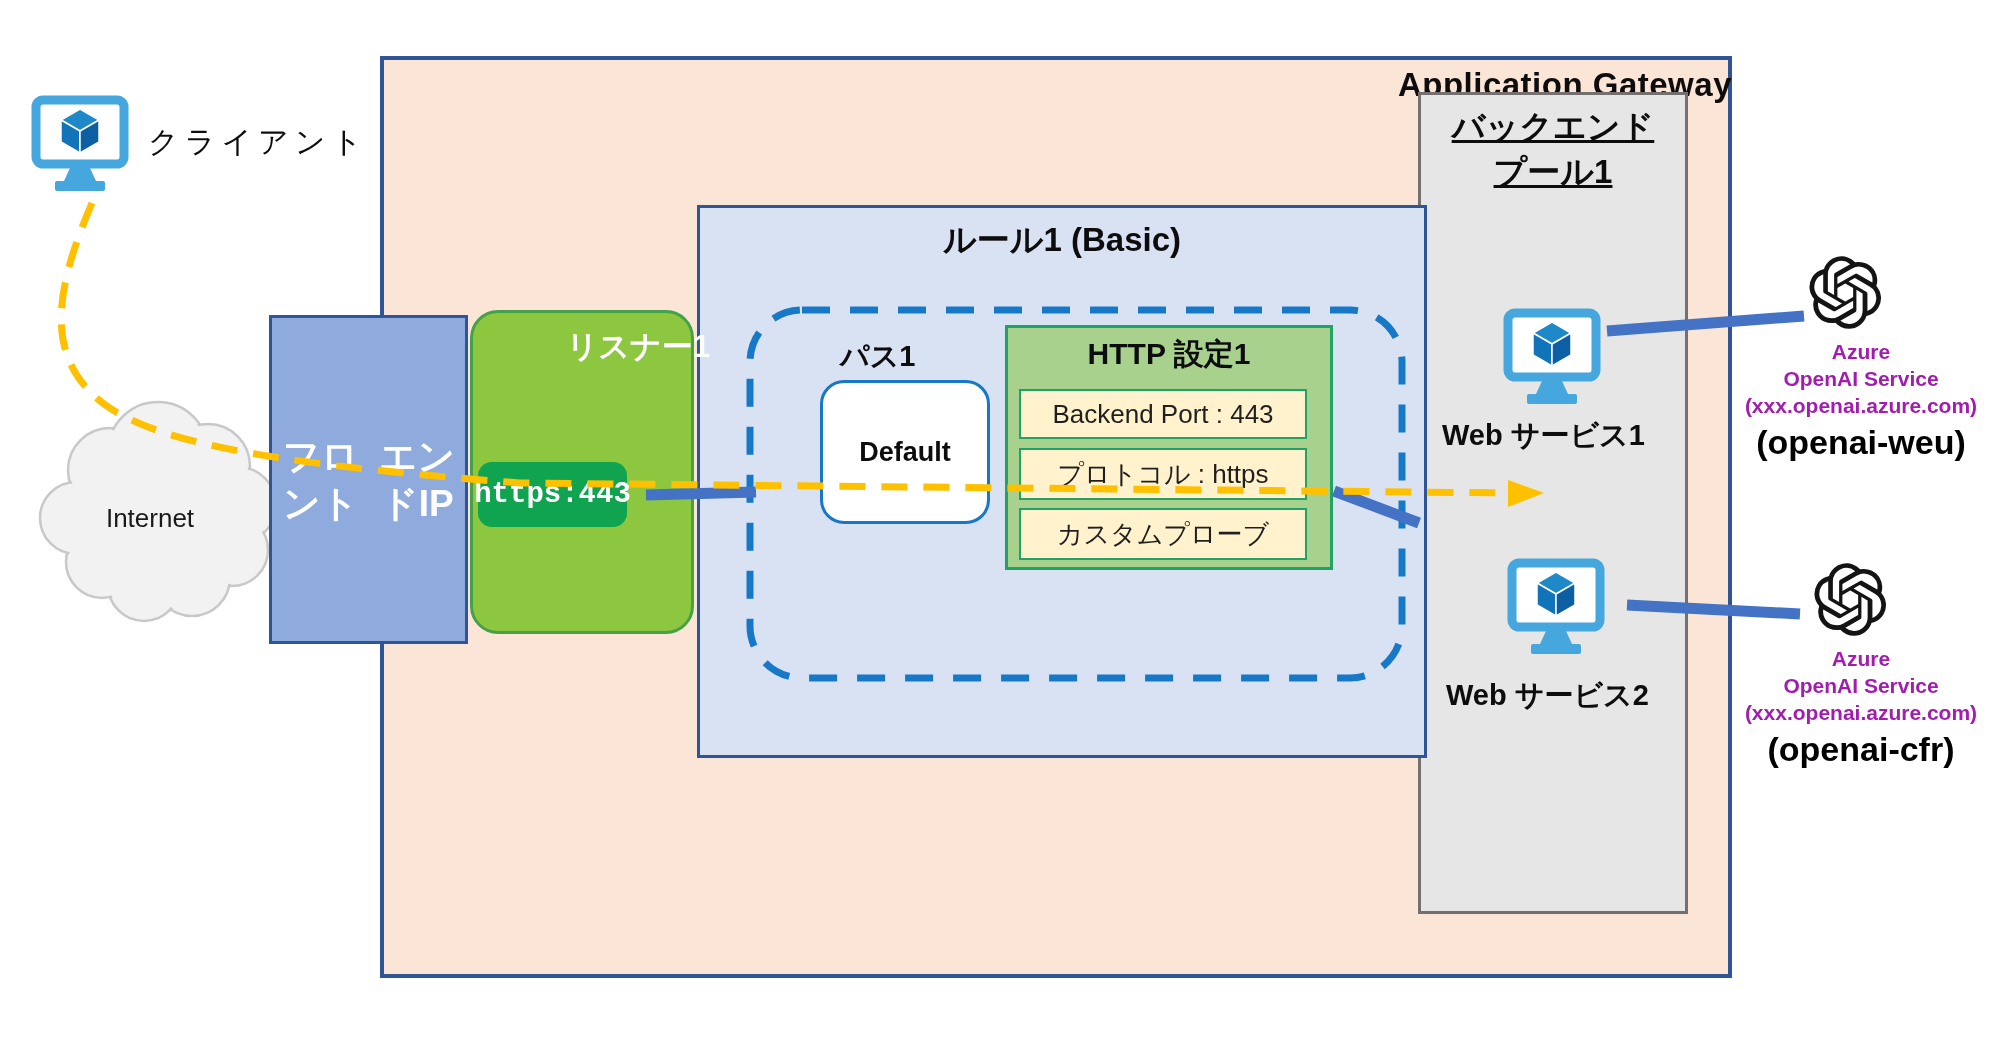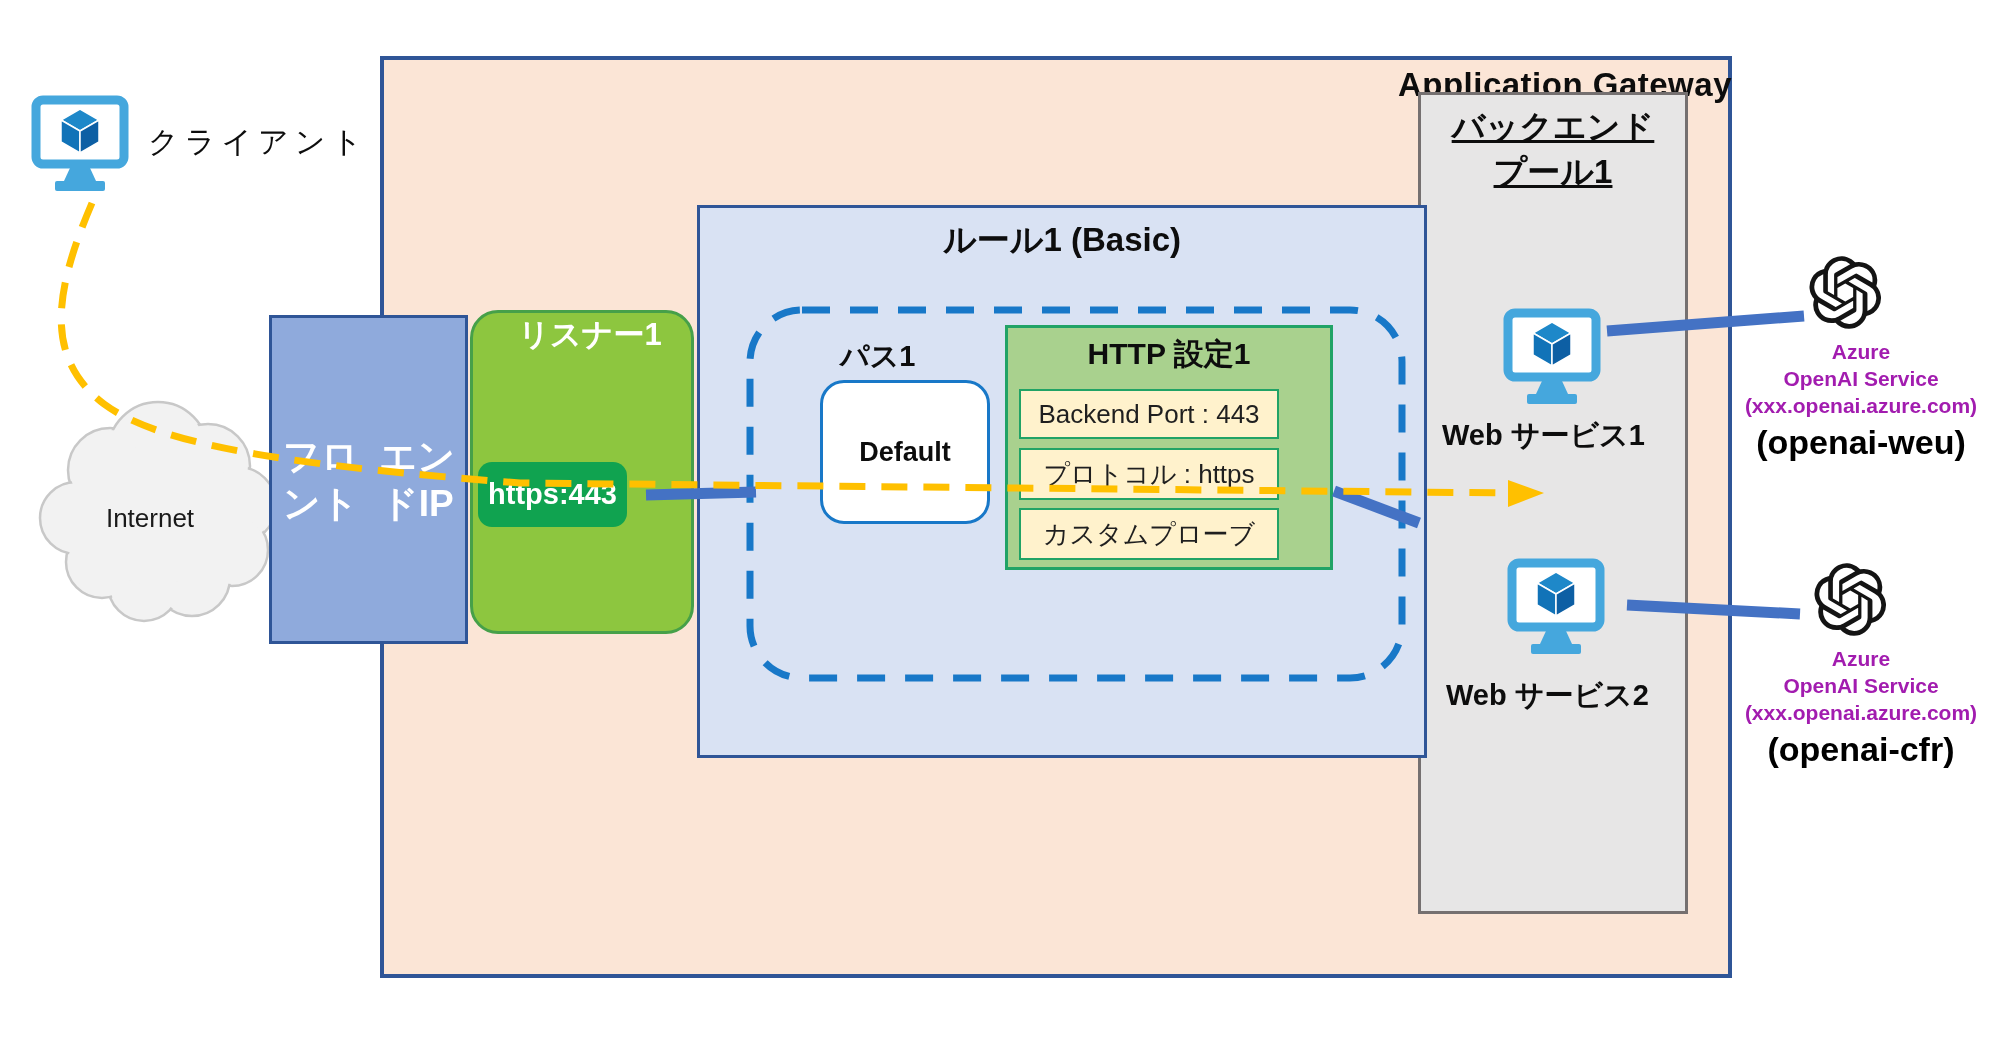--- a/index.html
+++ b/index.html
@@ -10,29 +10,29 @@
   
   .gateway{left:380px;top:56px;width:1352px;height:922px;background:#FBE5D6;border:4px solid #2F5597;}
   .gateway-title{left:380px;top:66px;width:1352px;font-size:33px;font-weight:700;text-align:right;letter-spacing:.5px;}
   .pool{left:1418px;top:92px;width:270px;height:822px;background:#E7E6E6;border:3px solid #757070;}
   .pool-title{left:1418px;top:104px;width:270px;text-align:center;font-size:33px;font-weight:700;line-height:45px;text-decoration:underline;}
   .rule{left:697px;top:205px;width:730px;height:553px;background:#D9E2F3;border:3px solid #2F5597;}
   .rule-title{left:697px;top:218px;width:730px;text-align:center;font-size:33px;font-weight:700;}
   .frontend{left:269px;top:315px;width:199px;height:329px;background:#8FAADC;border:3px solid #2F5597;
             flex-direction:row;color:#fff;font-size:37px;font-weight:700;line-height:47px;}
   .listener{left:470px;top:310px;width:224px;height:324px;background:#8DC63F;border:3px solid #46A049;border-radius:28px;}
-  .listener-title{left:470px;top:314px;width:240px;text-align:center;color:#fff;font-size:31px;font-weight:700;}
+  .listener-title{left:470px;top:326px;width:240px;text-align:right;color:#fff;font-size:31px;font-weight:700;}
   .badge{left:478px;top:462px;width:149px;height:65px;background:#10A350;border-radius:14px;
-         color:#fff;font-size:29px;font-weight:600;}
+         color:#fff;font-size:29px;font-weight:600;font-family:Liberation Mono, monospace;}
   .path-label{left:840px;top:337px;font-size:29px;font-weight:700;}
   .default-box{left:820px;top:380px;width:170px;height:144px;background:#fff;border:3px solid #1878C8;border-radius:24px;
                font-size:27px;font-weight:700;}
   .http{left:1005px;top:325px;width:328px;height:245px;background:#A9D18E;border:3px solid #21A366;}
   .http-title{left:1005px;top:334px;width:328px;text-align:center;font-size:30px;font-weight:700;}
-  .http-row{left:1019px;width:260px;height:50px;background:#FFF2CC;border:2px solid #21A366;
+  .http-row{left:1019px;width:288px;height:50px;background:#FFF2CC;border:2px solid #21A366;
             font-size:26px;color:#1f1f1f;}
   .row1{top:389px;} .row2{top:448px;height:52px;} .row3{top:508px;height:52px;}
   .client-label{left:148px;top:122px;font-size:30px;letter-spacing:6px;white-space:nowrap;}
   .internet-label{left:90px;top:503px;width:120px;text-align:center;font-size:26px;color:#1a1a1a;}
   .ws-label{width:230px;text-align:left;font-size:29px;font-weight:700;}
   .ws1-label{left:1442px;top:416px;} .ws2-label{left:1446px;top:676px;}
   .aoai-block{width:258px;left:1732px;text-align:center;}
   .aoai-cap{font-size:21px;font-weight:600;color:#a21caf;line-height:27px;}
   .aoai-name{font-size:34px;font-weight:700;color:#000000;margin-top:4px;white-space:nowrap;}
   .aoai1{top:338px;} .aoai2{top:645px;}

